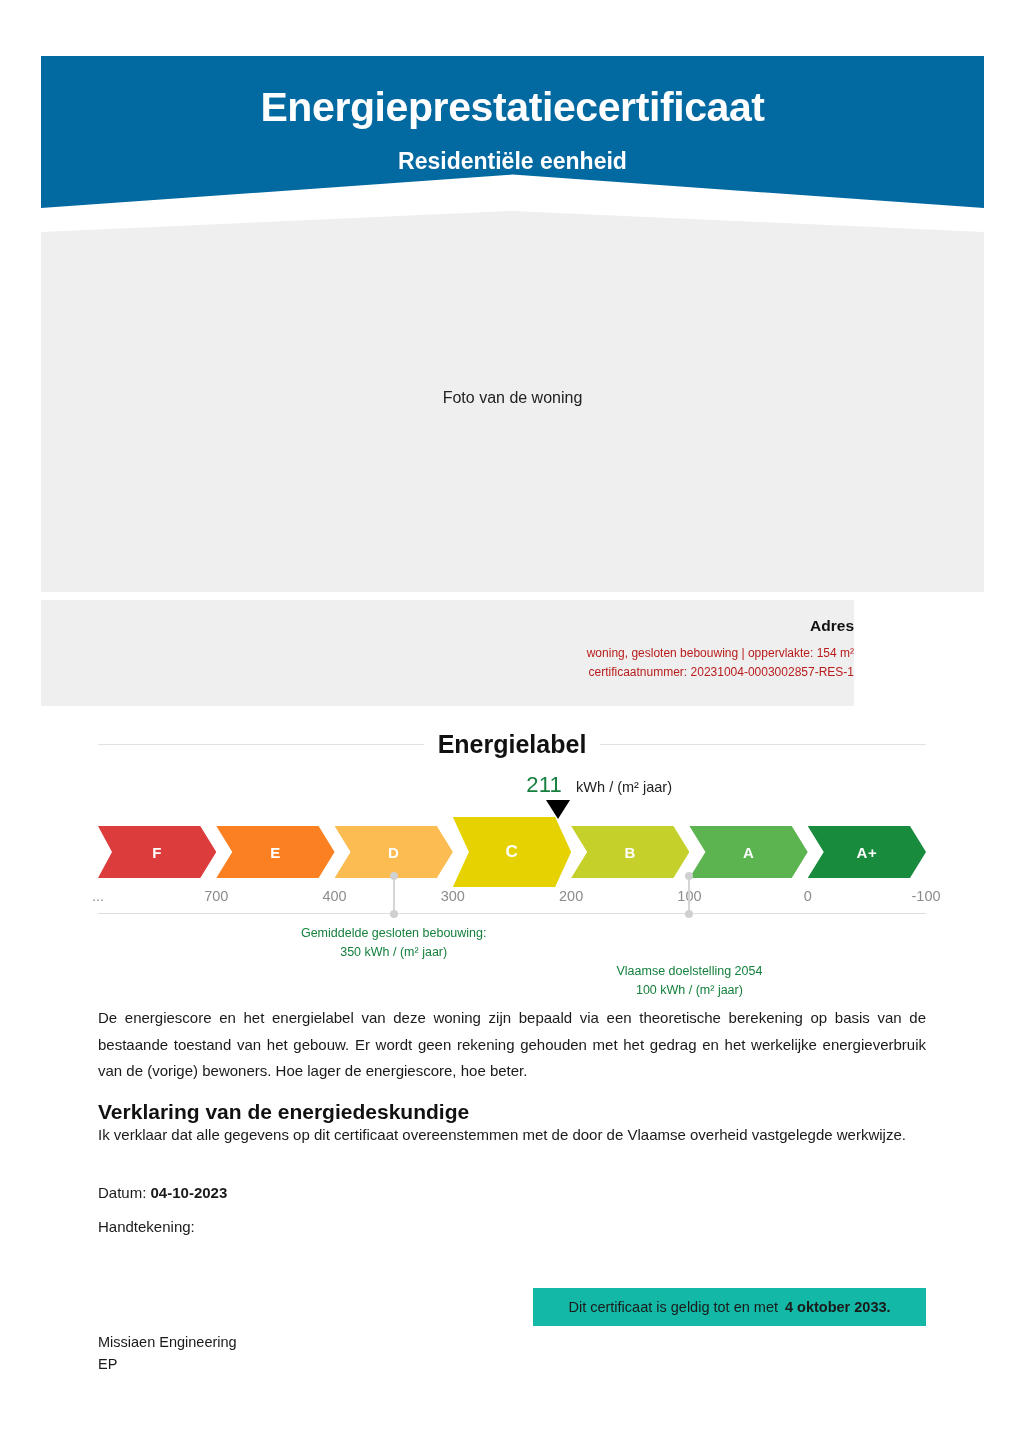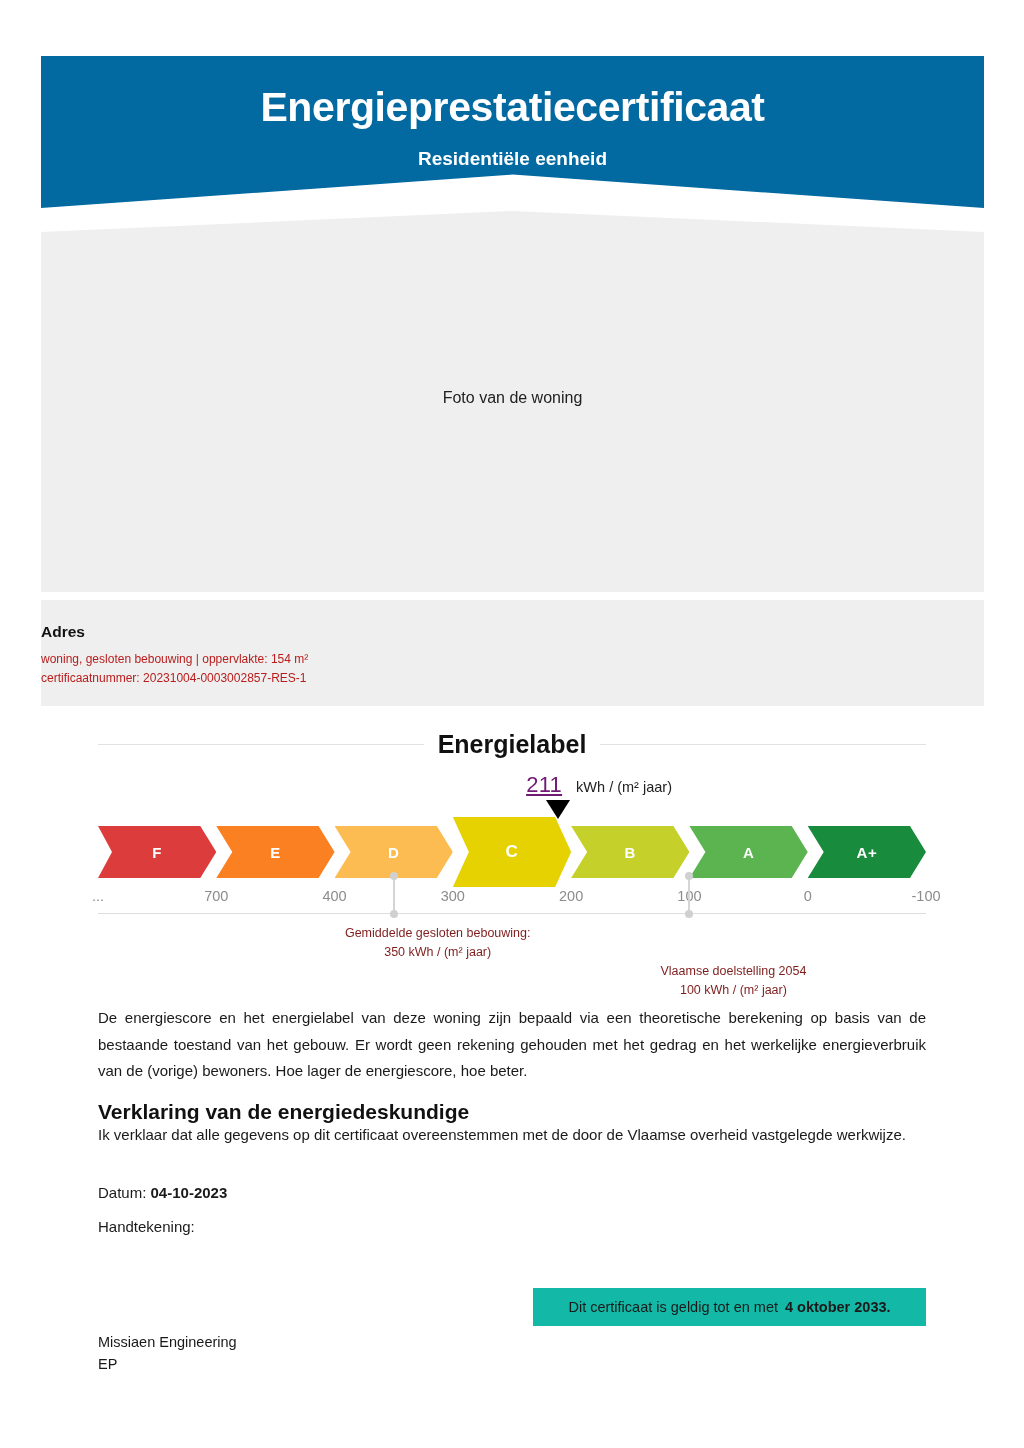--- a/index.html
+++ b/index.html
@@ -32,21 +32,21 @@
   .header-title {
     margin-top: 29px;
     font-size: 41px;
     font-weight: bold;
     color: #ffffff;
     letter-spacing: -0.4px;
     line-height: 1.1;
   }
   .header-sub {
     margin-top: 18px;
-    font-size: 19px;
+    font-size: 23px;
     font-weight: bold;
     color: #ffffff;
   }
 
   
   .photo-block {
     position: absolute;
     left: 41px;
     top: 211px;
     width: 943px;
@@ -62,25 +62,25 @@
     text-align: center;
     font-size: 16px;
     color: #222;
   }
 
   
   .address-block {
     position: absolute;
     left: 41px;
     top: 600px;
-    width: 943px;
+    width: 813px;
     height: 106px;
     background: #EFEFEF;
-    text-align: left;
-    padding-top: 23px;
+    text-align: right;
+    padding-top: 17px;
   }
   .address-title {
     font-size: 15.5px;
     font-weight: bold;
     color: #111;
     margin-bottom: 9px;
   }
   .address-line {
     font-size: 12px;
     color: #b91c1c;
@@ -120,23 +120,22 @@
   .score-inner {
     position: absolute;
     left: 460px;
     display: flex;
     align-items: baseline;
     gap: 14px;
   }
   .score-num {
     font-size: 22px;
     font-weight: normal;
-    color: #701a75;
+    color: #15803d;
     letter-spacing: 0.3px;
-    text-decoration: underline;
   }
   .score-unit {
     font-size: 14.5px;
     color: #222;
   }
 
   
   .scale-area {
     position: absolute;
     left: 98px;
@@ -224,25 +223,24 @@
     position: absolute;
     width: 8px; height: 8px;
     border-radius: 50%;
     background: #D0D0D0;
     left: -4px;
   }
   .ref-caption {
     position: absolute;
     text-align: center;
     font-size: 12.5px;
-    color: #7f1d1d;
+    color: #15803d;
     line-height: 1.55;
     white-space: nowrap;
     transform: translateX(-50%);
-    margin-left: 44px;
   }
 
   
   .body-par {
     position: absolute;
     left: 98px;
     width: 828px;
     font-size: 15px;
     line-height: 1.78;
     color: #1a1a1a;

